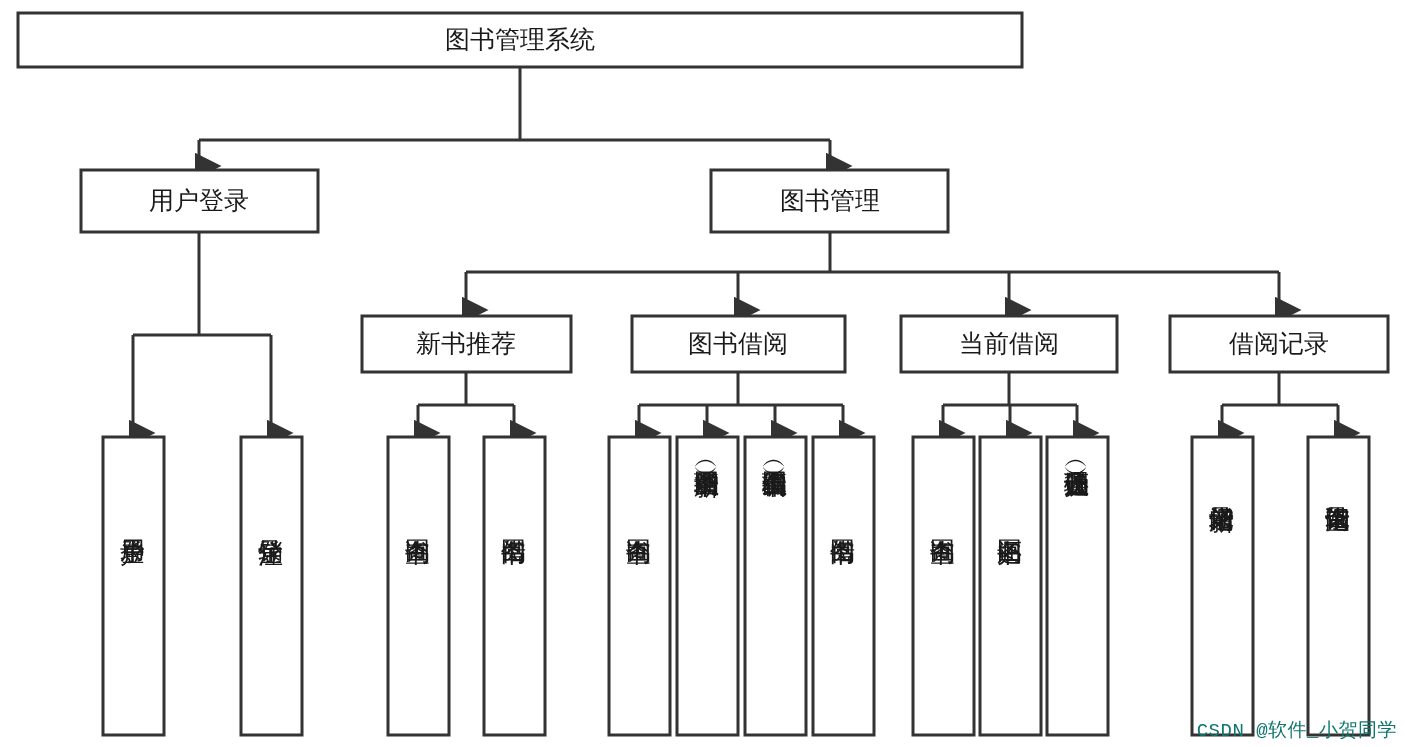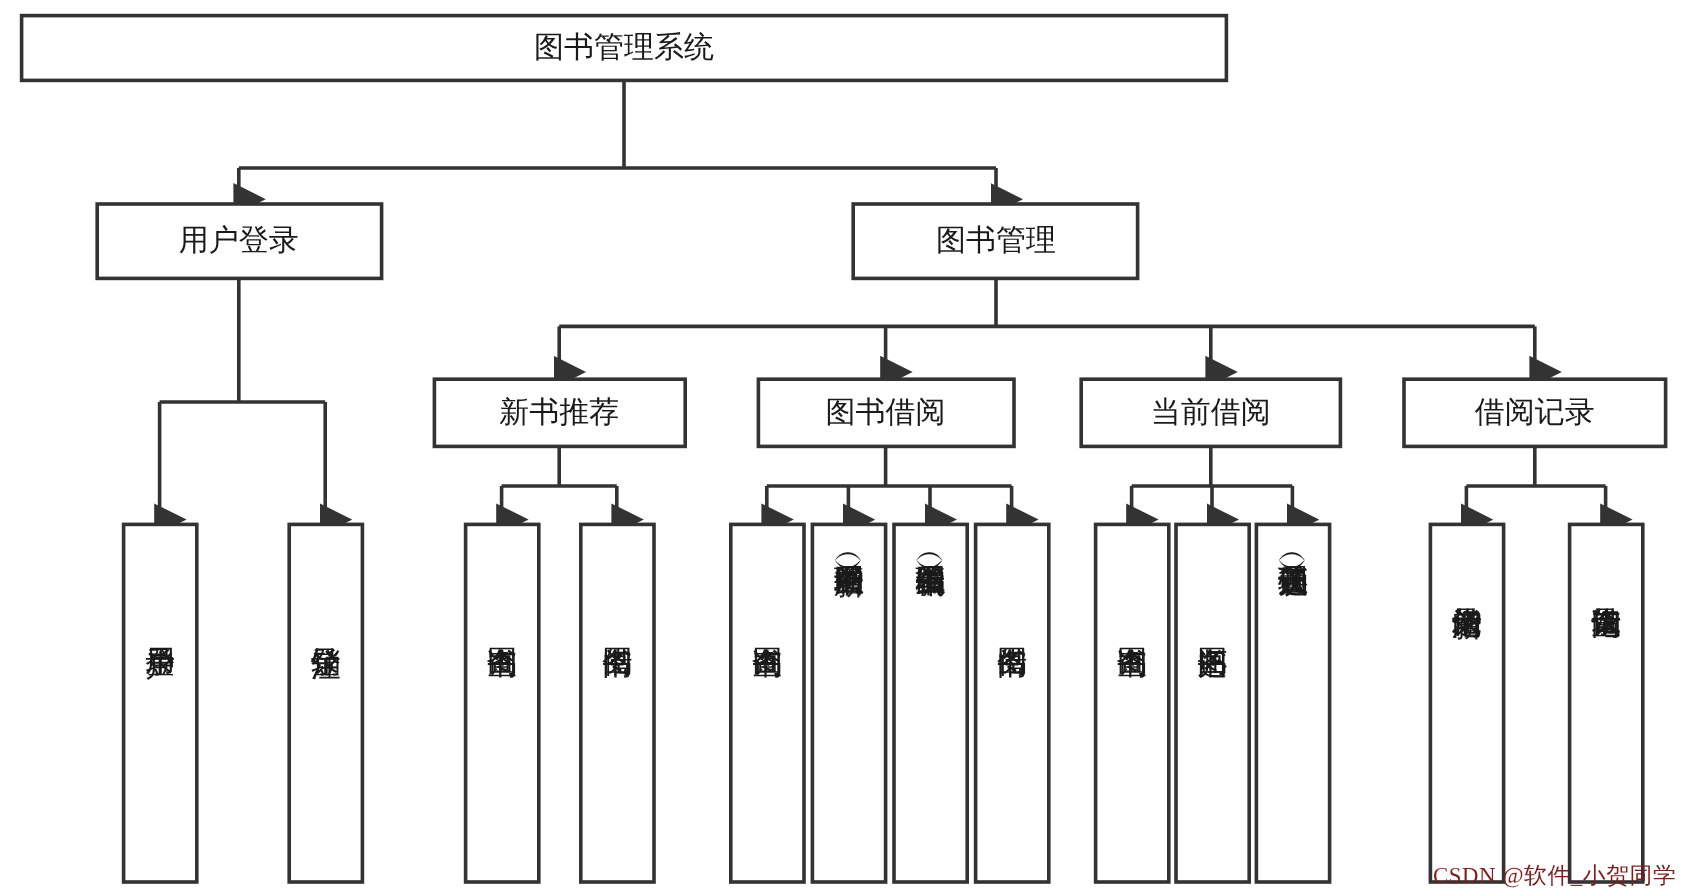--- a/index.html
+++ b/index.html
@@ -14,22 +14,22 @@
   .htext{
     font-family:"Liberation Sans","DejaVu Sans",sans-serif;
     font-size:25px;fill:#1a1a1a;text-anchor:middle;dominant-baseline:middle;
   }
   .vtext{
     font-family:"Liberation Sans","DejaVu Sans",sans-serif;
     font-size:25px;fill:#1a1a1a;
   }
   .watermark{
     position:absolute;right:8px;bottom:4px;
-    font-family:Liberation Serif, serif;
-    font-size:19px;color:#7f1d1d;white-space:nowrap;letter-spacing:0.5px;
+    font-family:Liberation Mono, monospace;
+    font-size:19px;color:#0f766e;white-space:nowrap;letter-spacing:0.5px;
   }
 </style>
 </head>
 <body>
 
 <div id="diagram-root">
 
   <svg id="tree" viewBox="0 0 1405 747">
     <defs>
       <marker id="arrow" viewBox="0 0 12 12" refX="6" refY="10" markerWidth="9" markerHeight="9" orient="auto-start-reverse">

